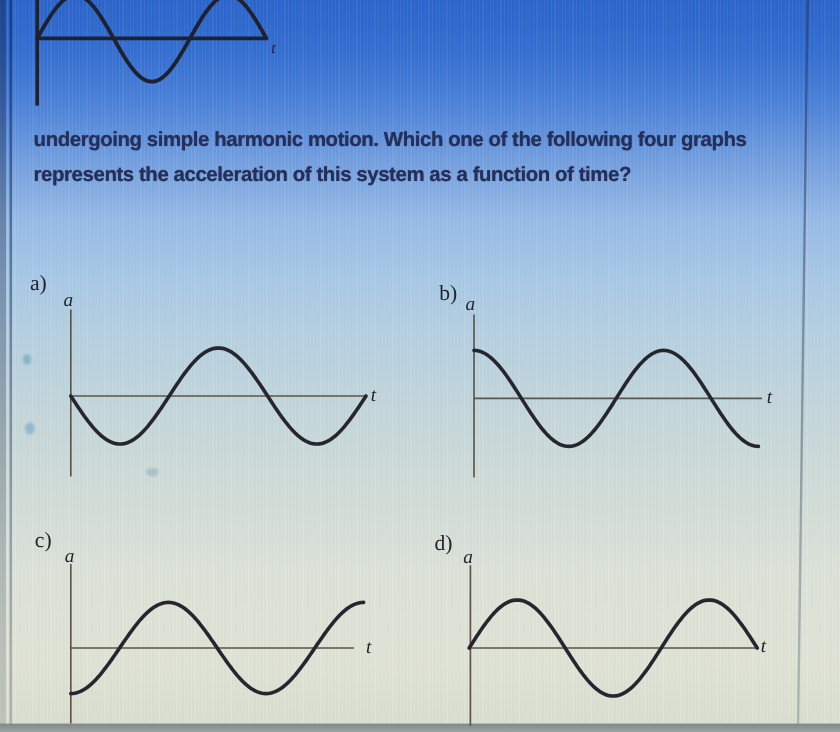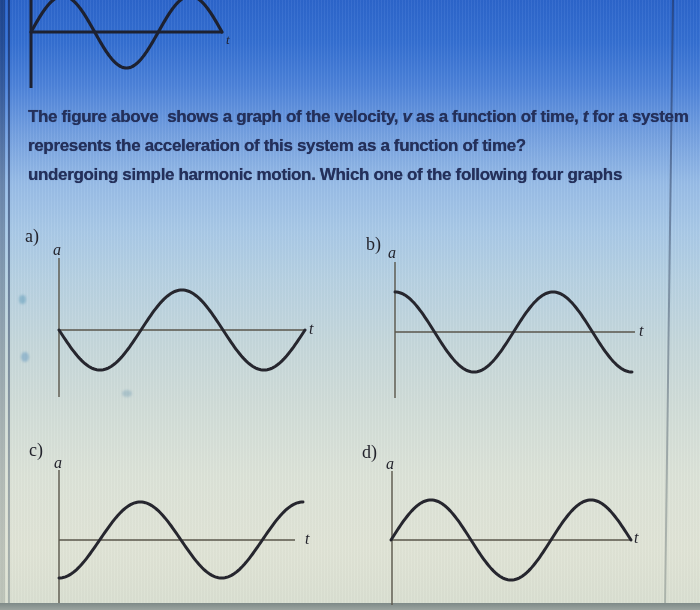--- a/index.html
+++ b/index.html
@@ -62,23 +62,22 @@
   <div class="speck s3"></div>
 
   <svg class="topfig" width="260" height="100" viewBox="0 0 260 100">
     <line class="axis" x1="31" y1="-6" x2="31" y2="88"></line>
     <line class="axis" x1="31" y1="32" x2="222" y2="32"></line>
     <path class="curve" d="M31.00 32.00L32.27 29.74L33.55 27.49L34.82 25.25L36.09 23.05L37.37 20.88L38.64 18.75L39.91 16.67L41.19 14.66L42.46 12.71L43.73 10.84L45.01 9.05L46.28 7.36L47.55 5.76L48.83 4.26L50.10 2.88L51.37 1.60L52.65 0.45L53.92 -0.57L55.19 -1.47L56.47 -2.24L57.74 -2.87L59.01 -3.36L60.29 -3.72L61.56 -3.93L62.83 -4.00L64.11 -3.93L65.38 -3.72L66.65 -3.36L67.93 -2.87L69.20 -2.24L70.47 -1.47L71.75 -0.57L73.02 0.45L74.29 1.60L75.57 2.88L76.84 4.26L78.11 5.76L79.39 7.36L80.66 9.05L81.93 10.84L83.21 12.71L84.48 14.66L85.75 16.67L87.03 18.75L88.30 20.88L89.57 23.05L90.85 25.25L92.12 27.49L93.39 29.74L94.67 32.00L95.94 34.26L97.21 36.51L98.49 38.75L99.76 40.95L101.03 43.12L102.31 45.25L103.58 47.33L104.85 49.34L106.13 51.29L107.40 53.16L108.67 54.95L109.95 56.64L111.22 58.24L112.49 59.74L113.77 61.12L115.04 62.40L116.31 63.55L117.59 64.57L118.86 65.47L120.13 66.24L121.41 66.87L122.68 67.36L123.95 67.72L125.23 67.93L126.50 68.00L127.77 67.93L129.05 67.72L130.32 67.36L131.59 66.87L132.87 66.24L134.14 65.47L135.41 64.57L136.69 63.55L137.96 62.40L139.23 61.12L140.51 59.74L141.78 58.24L143.05 56.64L144.33 54.95L145.60 53.16L146.87 51.29L148.15 49.34L149.42 47.33L150.69 45.25L151.97 43.12L153.24 40.95L154.51 38.75L155.79 36.51L157.06 34.26L158.33 32.00L159.61 29.74L160.88 27.49L162.15 25.25L163.43 23.05L164.70 20.88L165.97 18.75L167.25 16.67L168.52 14.66L169.79 12.71L171.07 10.84L172.34 9.05L173.61 7.36L174.89 5.76L176.16 4.26L177.43 2.88L178.71 1.60L179.98 0.45L181.25 -0.57L182.53 -1.47L183.80 -2.24L185.07 -2.87L186.35 -3.36L187.62 -3.72L188.89 -3.93L190.17 -4.00L191.44 -3.93L192.71 -3.72L193.99 -3.36L195.26 -2.87L196.53 -2.24L197.81 -1.47L199.08 -0.57L200.35 0.45L201.63 1.60L202.90 2.88L204.17 4.26L205.45 5.76L206.72 7.36L207.99 9.05L209.27 10.84L210.54 12.71L211.81 14.66L213.09 16.67L214.36 18.75L215.63 20.88L216.91 23.05L218.18 25.25L219.45 27.49L220.73 29.74L222.00 32.00"></path>
     <text class="xlab" x="226" y="44">t</text>
   </svg>
 
   <div class="question">
-      <div class="qline"><span>The figure above  shows a graph of the velocity, </span><span class="it">v</span><span> as a function of time, </span><span class="it">t</span><span> for a system</span></div>
+      <div class="qline"><span>undergoing simple harmonic motion. Which one of the following four graphs</span></div>
       <div class="qline"><span>represents the acceleration of this system as a function of time?</span></div>
-      <div class="qline"><span>undergoing simple harmonic motion. Which one of the following four graphs</span></div>
     </div>
 
   <div class="graph" style="left:20px;top:222px;">
     <span class="opt-label" style="left:5px;top:4px;">a)</span>
     <svg width="300" height="190" viewBox="0 0 300 190">
       <line class="axis" x1="39" y1="36" x2="39" y2="175"></line>
       <line class="axis" x1="39" y1="108" x2="285" y2="108"></line>
       <path class="curve" d="M39.00 108.00L40.64 110.51L42.28 113.01L43.92 115.50L45.56 117.95L47.20 120.36L48.84 122.72L50.48 125.03L52.12 127.27L53.76 129.43L55.40 131.51L57.04 133.50L58.68 135.38L60.32 137.16L61.96 138.82L63.60 140.36L65.24 141.77L66.88 143.05L68.52 144.19L70.16 145.19L71.80 146.04L73.44 146.74L75.08 147.29L76.72 147.68L78.36 147.92L80.00 148.00L81.64 147.92L83.28 147.68L84.92 147.29L86.56 146.74L88.20 146.04L89.84 145.19L91.48 144.19L93.12 143.05L94.76 141.77L96.40 140.36L98.04 138.82L99.68 137.16L101.32 135.38L102.96 133.50L104.60 131.51L106.24 129.43L107.88 127.27L109.52 125.03L111.16 122.72L112.80 120.36L114.44 117.95L116.08 115.50L117.72 113.01L119.36 110.51L121.00 108.00L122.64 105.49L124.28 102.99L125.92 100.50L127.56 98.05L129.20 95.64L130.84 93.28L132.48 90.97L134.12 88.73L135.76 86.57L137.40 84.49L139.04 82.50L140.68 80.62L142.32 78.84L143.96 77.18L145.60 75.64L147.24 74.23L148.88 72.95L150.52 71.81L152.16 70.81L153.80 69.96L155.44 69.26L157.08 68.71L158.72 68.32L160.36 68.08L162.00 68.00L163.64 68.08L165.28 68.32L166.92 68.71L168.56 69.26L170.20 69.96L171.84 70.81L173.48 71.81L175.12 72.95L176.76 74.23L178.40 75.64L180.04 77.18L181.68 78.84L183.32 80.62L184.96 82.50L186.60 84.49L188.24 86.57L189.88 88.73L191.52 90.97L193.16 93.28L194.80 95.64L196.44 98.05L198.08 100.50L199.72 102.99L201.36 105.49L203.00 108.00L204.64 110.51L206.28 113.01L207.92 115.50L209.56 117.95L211.20 120.36L212.84 122.72L214.48 125.03L216.12 127.27L217.76 129.43L219.40 131.51L221.04 133.50L222.68 135.38L224.32 137.16L225.96 138.82L227.60 140.36L229.24 141.77L230.88 143.05L232.52 144.19L234.16 145.19L235.80 146.04L237.44 146.74L239.08 147.29L240.72 147.68L242.36 147.92L244.00 148.00L245.64 147.92L247.28 147.68L248.92 147.29L250.56 146.74L252.20 146.04L253.84 145.19L255.48 144.19L257.12 143.05L258.76 141.77L260.40 140.36L262.04 138.82L263.68 137.16L265.32 135.38L266.96 133.50L268.60 131.51L270.24 129.43L271.88 127.27L273.52 125.03L275.16 122.72L276.80 120.36L278.44 117.95L280.08 115.50L281.72 113.01L283.36 110.51L285.00 108.00"></path>
       <text class="ylab" x="33" y="33">a</text>
       <text class="xlab" x="289" y="112">t</text>

